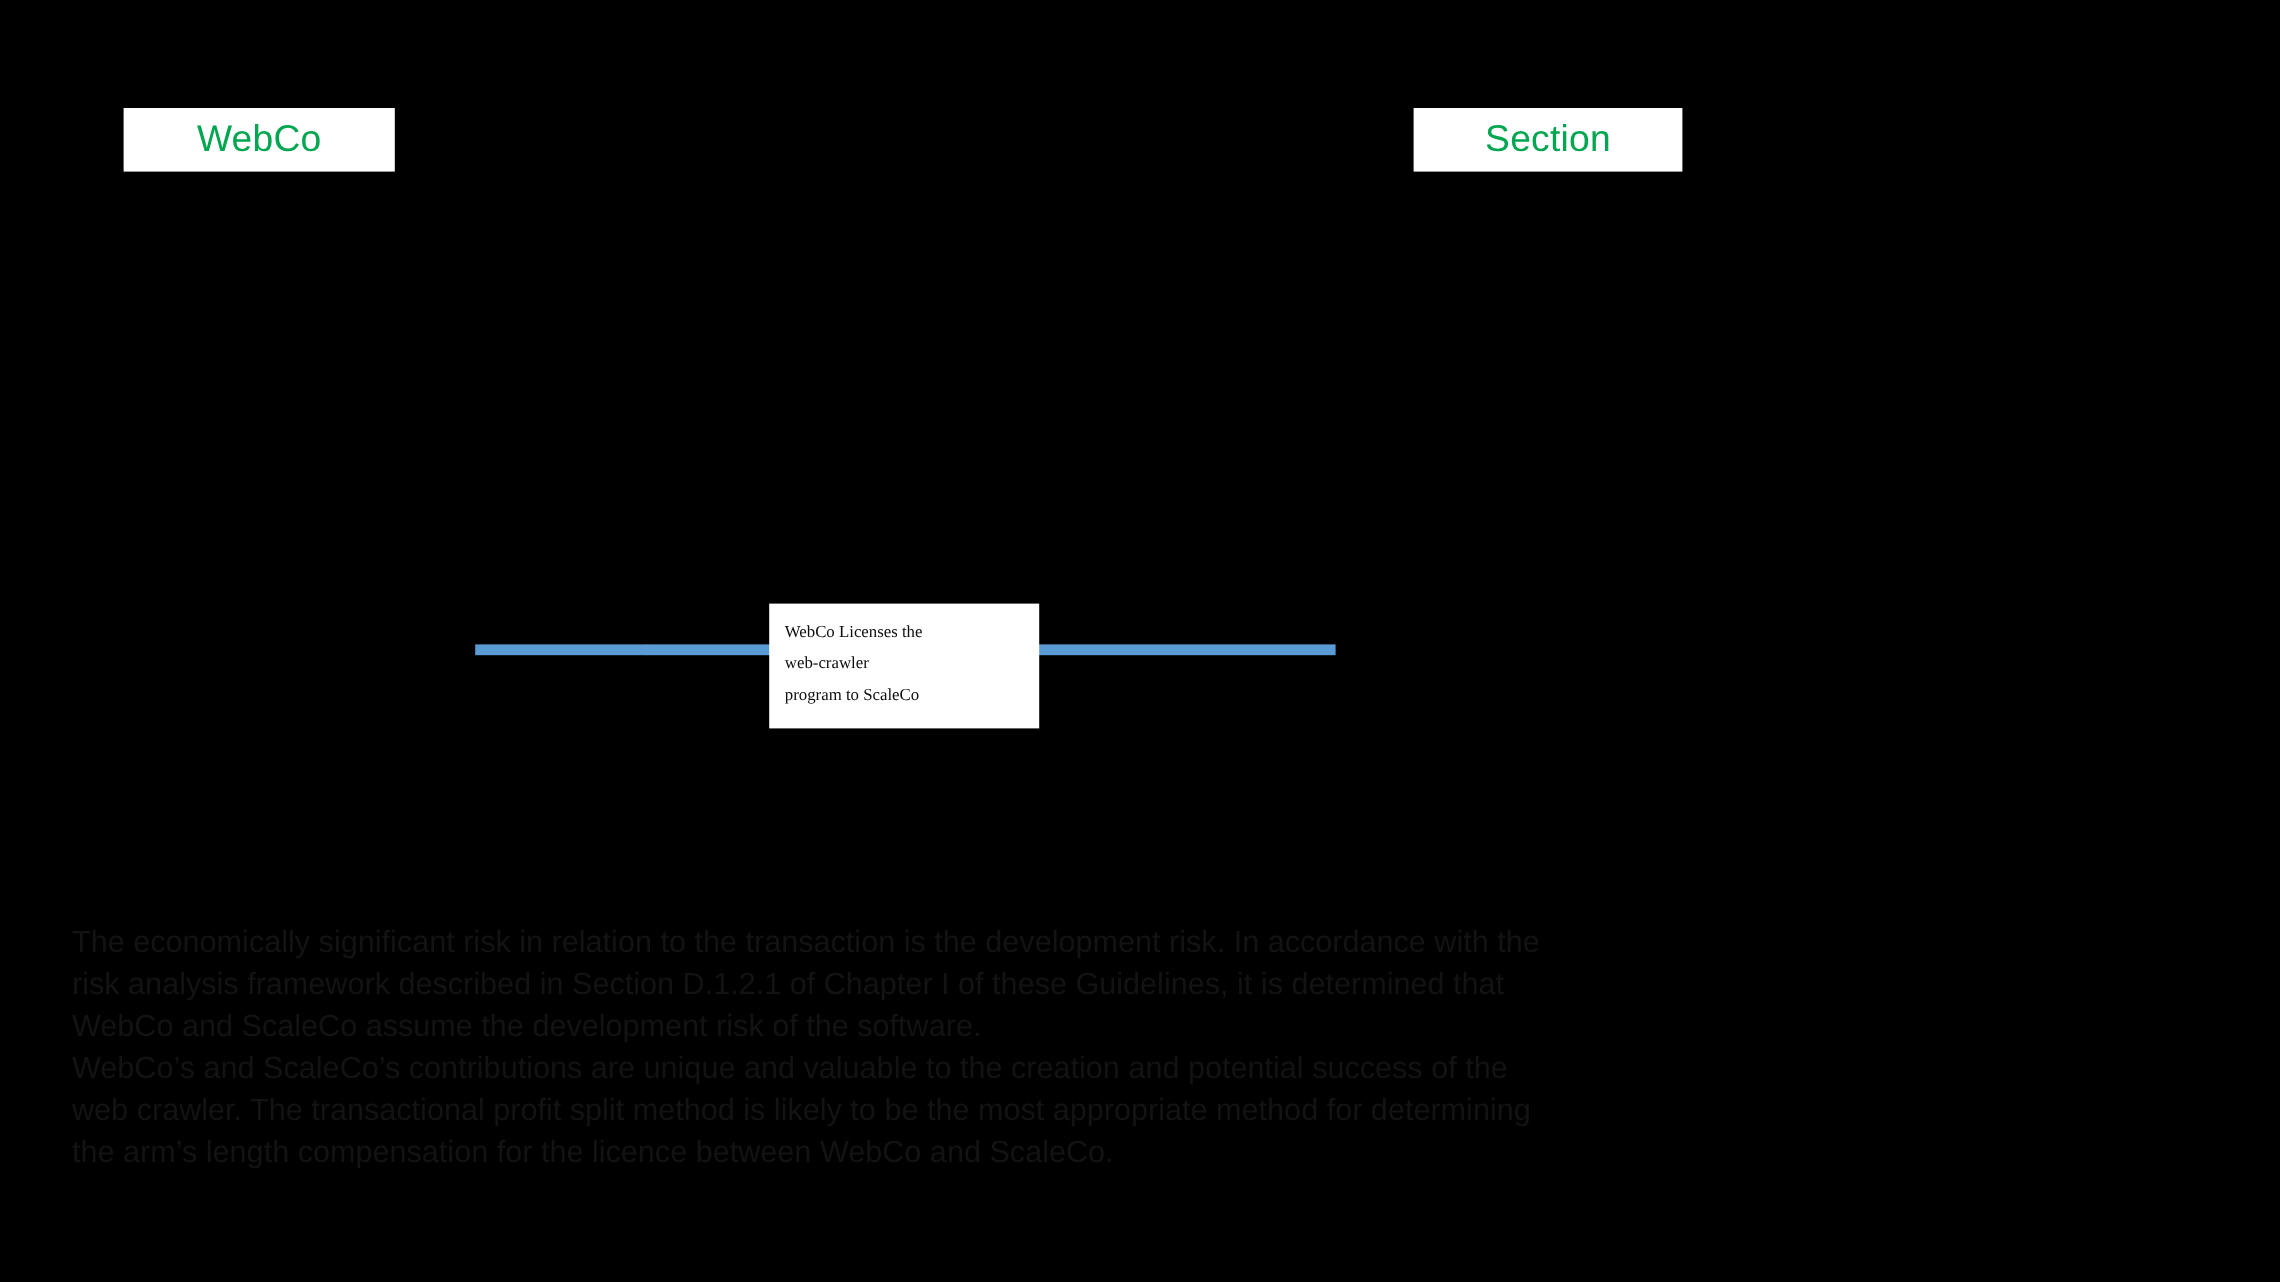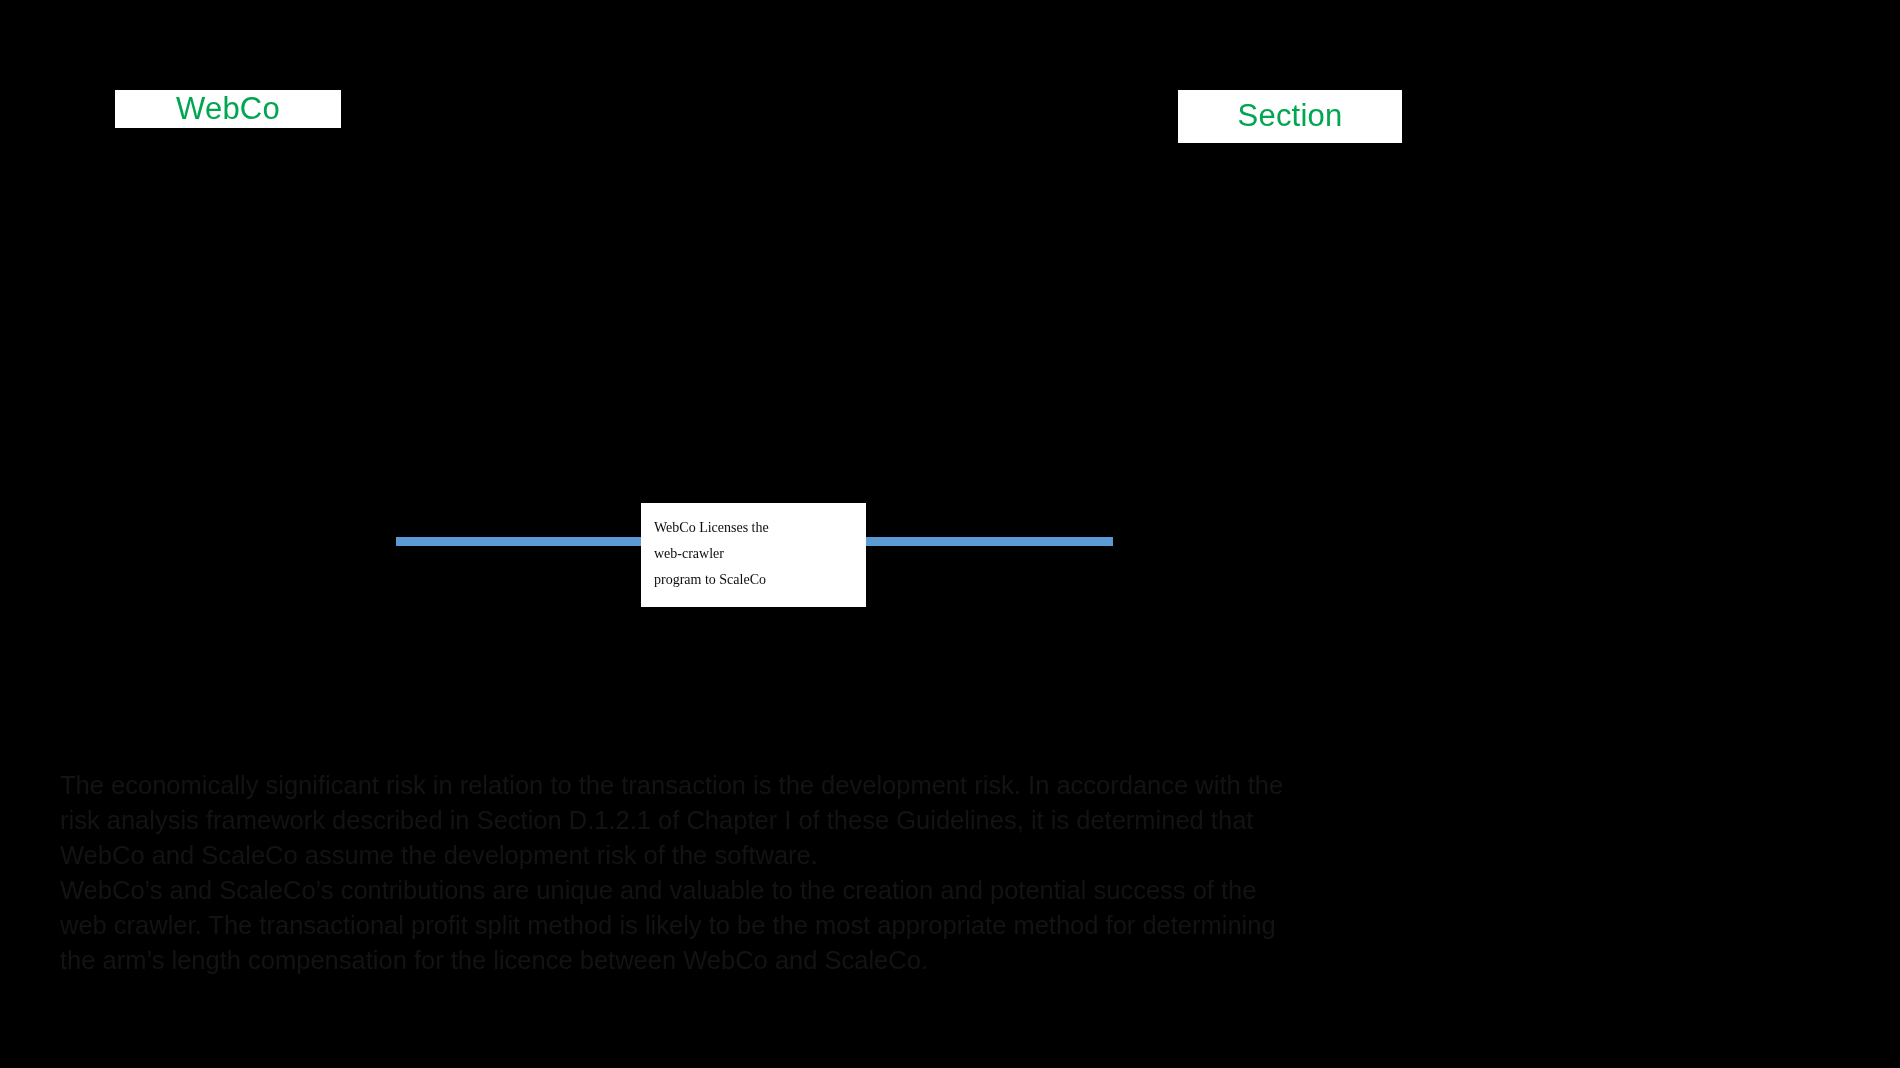--- a/index.html
+++ b/index.html
@@ -35,24 +35,24 @@
   .entity-label {
     font-family: "Liberation Sans", sans-serif;
     font-size: 31px;
     line-height: 1.1;
     color: #00A650;
     white-space: nowrap;
     letter-spacing: 0.2px;
   }
 
   #entity-webco {
-    left: 115px;
+    left: 103px;
     top: 90px;
     width: 226px;
-    height: 38px;
+    height: 53px;
     text-align: center;
   }
   #entity-scaleco {
     left: 1178px;
     top: 90px;
     width: 224px;
     height: 53px;
   }
 
   

